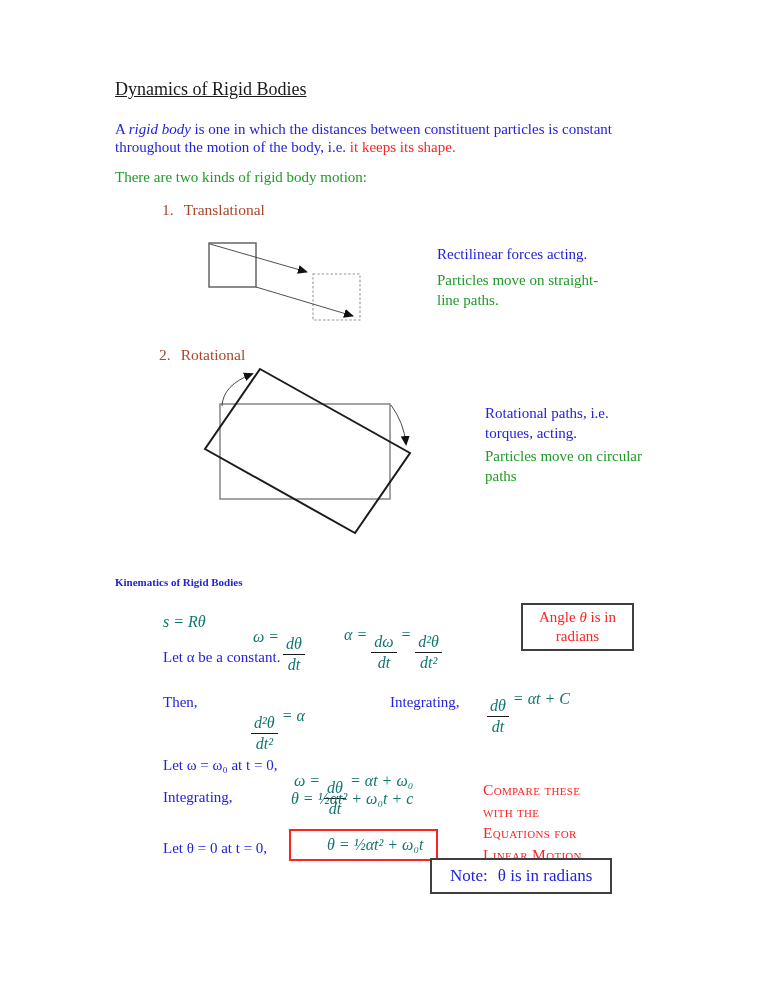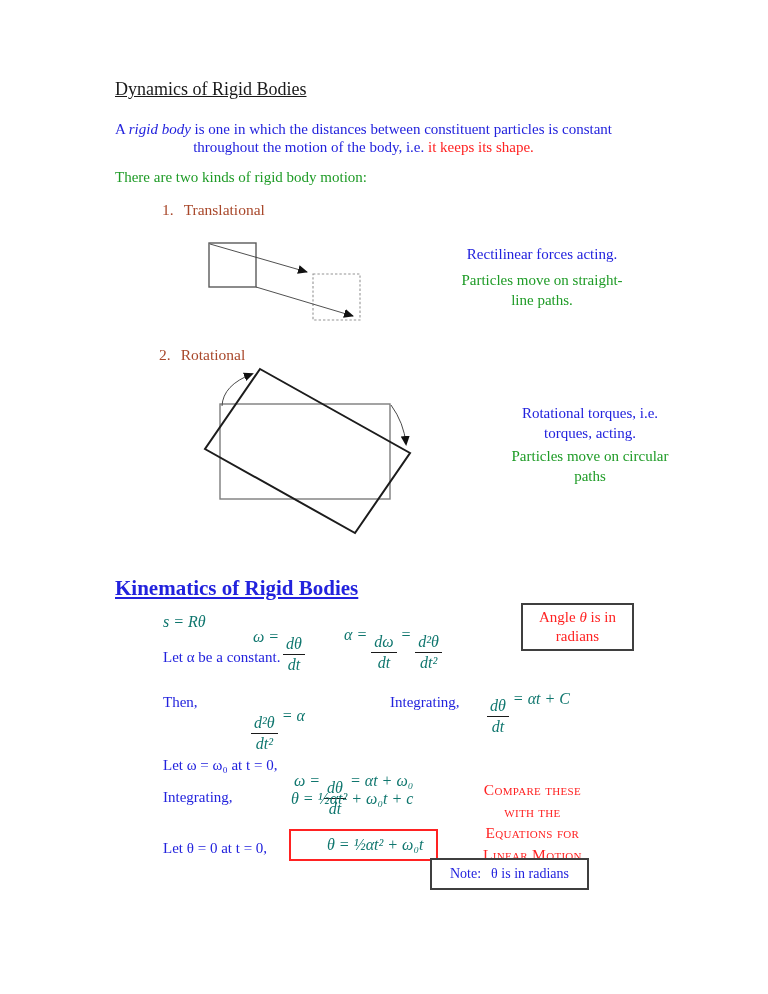--- a/index.html
+++ b/index.html
@@ -2,57 +2,57 @@
 <html style="--blue: #2222dd; --green: #1e9b26; --red: #ff2222; --brown: #a8472a;"><head>
 <meta charset="utf-8">
 <style>
   html,body{margin:0;padding:0;background:#fff;}
   .page{
     position:relative;width:768px;height:994px;background:#fff;overflow:hidden;
     font-family:"Liberation Serif","DejaVu Serif",serif;
     font-size:15px;color:#1a1a1a;
   }
   .abs{position:absolute;}
-  .nowrap{white-space:nowrap;text-align:center;}
+  .nowrap{white-space:nowrap;}
   .blue{color:var(--blue,#2222dd);}
   .green{color:var(--green,#1e9b26);}
   .red{color:var(--red,#ff2222);}
   .brown{color:var(--brown,#a8472a);}
   .title{
     font-size:18px;font-weight:normal;margin:0;
     text-decoration:underline;color:#1a1a1a;
   }
   .intro{line-height:18px;}
   .section-item{font-size:15.5px;}
   .section-item .num{margin-right:10px;}
   .note-col{line-height:20px;font-family:Liberation Serif, serif;}
   .note-col .gap{margin-top:6px;}
   .note-col .gap-sm{margin-top:3px;}
   .heading{
-    font-size:21px;font-weight:bold;text-decoration:underline;
+    font-size:11px;font-weight:bold;
     color:var(--blue,#2222dd);margin:0;
   }
   .math{font-style:italic;font-size:16px;color:#0f766e;}
   .eq{display:flex;align-items:center;gap:4px;}
   .frac{display:inline-flex;flex-direction:column;align-items:center;line-height:1.15;margin-top:35px;}
   .frac .fr-num{border-bottom:1.3px solid #1a1a1a;padding:0 3px 1px;}
   .frac .fr-den{padding-top:1px;}
   .gray-box{
     border:2px solid #3f3f3f;background:#fff;box-sizing:border-box;
   }
   .angle-box{
     width:113px;text-align:center;padding:3px 4px;
     color:var(--red,#ff2222);line-height:19px;margin-left:40px;
   }
   .red-box{
     border:2px solid var(--red,#ff2222);background:#fff;
     padding:5px 13px;box-sizing:border-box;
   }
   .note-box{
-    padding:6px 18px;color:var(--blue,#2222dd);font-size:14px;
+    padding:6px 18px;color:var(--blue,#2222dd);font-size:17px;
   }
   .note-box .note-text{margin-left:10px;}
   .smallcaps{
     font-variant:small-caps;letter-spacing:0.3px;
     line-height:21.5px;font-size:15.5px;
   }
 </style>
 </head>
 <body>
 
@@ -107,21 +107,21 @@
         </marker>
       </defs>
       <rect x="25" y="43" width="170" height="95" fill="none" stroke="#7d7d7d" stroke-width="1.4"></rect>
       <polygon points="65,8 215,92 160,172 10,88" fill="none" stroke="#1c1c1c" stroke-width="2"></polygon>
       <path d="M27,45 Q28,24 57,13" fill="none" stroke="#4a4a4a" stroke-width="1" marker-end="url(#ah2)"></path>
       <path d="M196,44 Q209,62 211,83" fill="none" stroke="#4a4a4a" stroke-width="1" marker-end="url(#ah2)"></path>
     </svg>
   </div>
 
   <div class="abs note-col" style="left:485px;top:403px;width:210px;">
-    <div class="blue nowrap">Rotational torques, i.e.</div>
+    <div class="blue nowrap">Rotational paths, i.e.</div>
     <div class="blue nowrap">torques, acting.</div>
     <div class="green nowrap gap-sm">Particles move on circular</div>
     <div class="green nowrap">paths</div>
   </div>
 
   <h2 class="abs heading nowrap" style="left:115px;top:576px;">Kinematics of Rigid Bodies</h2>
 
   <div class="abs math nowrap" style="left:163px;top:613px;">s = Rθ</div>
 
   <div class="abs math eq" style="left:253px;top:600px;">

